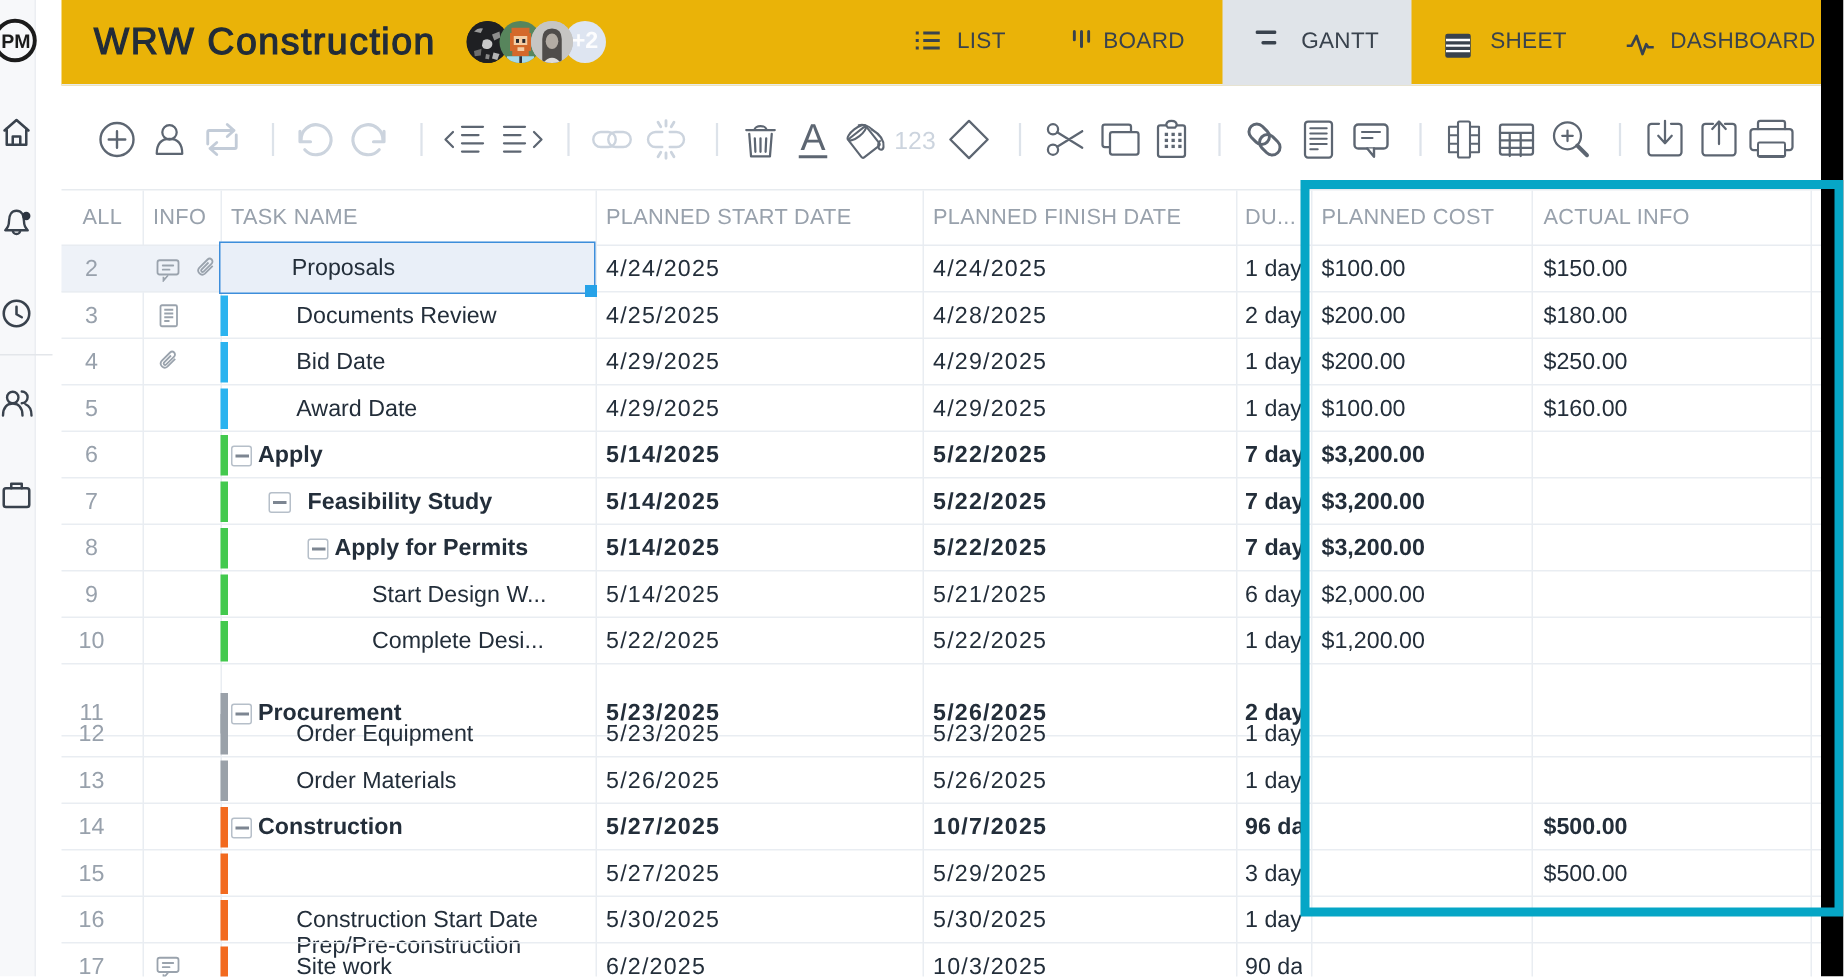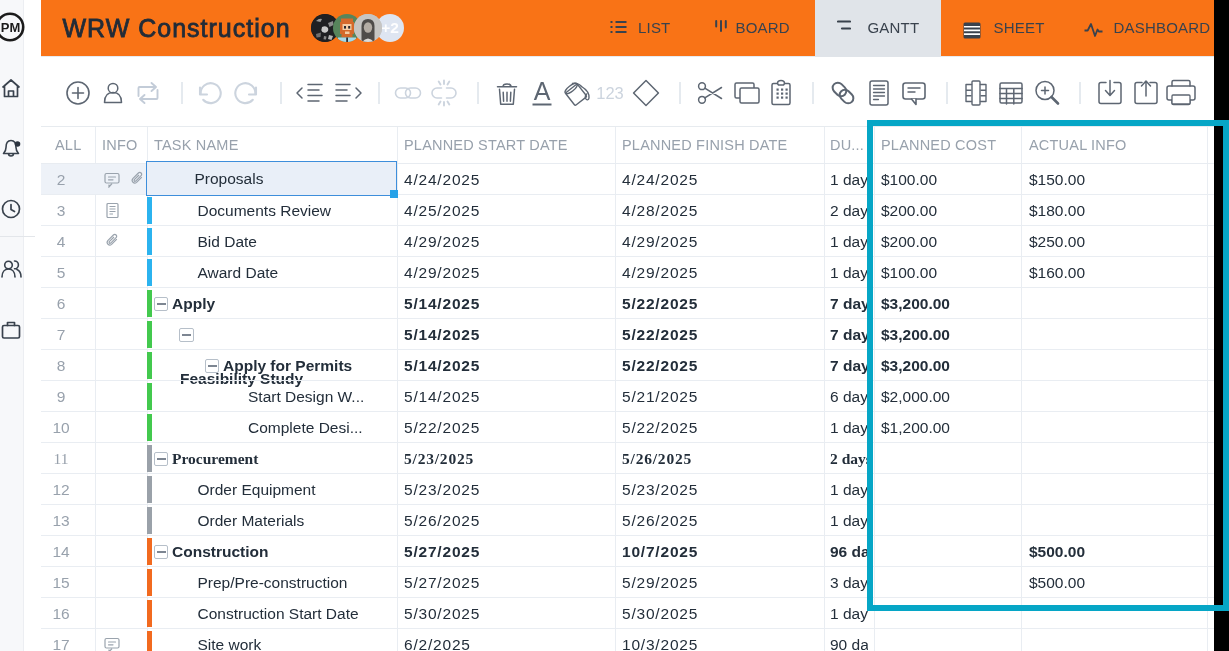--- a/index.html
+++ b/index.html
@@ -4,21 +4,21 @@
 <style>
 * { margin:0; padding:0; box-sizing:border-box; }
 svg { display:block; }
 html,body { width:1229px; height:651px; overflow:hidden; background:#fff;
   font-family:"Liberation Sans", sans-serif; }
 #app { position:relative; width:1229px; height:651px; }
 #sidebar { position:absolute; left:0; top:0; width:24px; height:651px;
   background:#f7f8fa; border-right:1px solid #eceef2; }
 #sidebar .sep { position:absolute; left:0; top:236px; width:35px; height:1px; background:#e3e6ea; }
 #header { position:absolute; left:41px; top:0; width:1173px; height:57px;
-  background:#f97316; border-bottom:1px solid #e7ebef; }
+  background:#eab308; border-bottom:1px solid #e7ebef; }
 #title { position:absolute; left:21.5px; top:13.5px; font-size:25px; font-weight:normal;
   -webkit-text-stroke:0.8px #222c38; color:#222c38; letter-spacing:1px; }
 .av { position:absolute; top:13.5px; width:28px; height:28px; border-radius:50%; }
 .tabicon { position:absolute; }
 .tabtxt { position:absolute; top:18.5px; font-size:15px; color:#39424d; letter-spacing:0.2px; }
 #tab-gantt-bg { position:absolute; left:774px; top:0; width:126px; height:57px; background:#e0e4e9; }
 #toolbar { position:absolute; left:41px; top:58px; width:1173px; height:68px; background:#fff; }
 #table { position:absolute; left:41px; top:126px; width:1173px; height:525px; background:#fff;
   border-top:1px solid #e7ebef; }
 #thead { position:absolute; left:0; top:0; width:1173px; height:37px;
@@ -376,21 +376,21 @@
         <span style="left:131px;">Apply</span>
         <span class="c-start">5/14/2025</span>
         <span class="c-finish">5/22/2025</span>
         <span class="c-dur">7 days</span>
         <span class="c-p">$3,200.00</span>
       </div>
 <div class="row bold" style="top:192px;">
         <span class="num">7</span>
         <i class="bar green"></i>
         <i class="cb" style="left:138px;"></i>
-        <span style="left:139px;margin-top:44px;">Feasibility Study</span>
+        <span style="left:164px;">Feasibility Study</span>
         <span class="c-start">5/14/2025</span>
         <span class="c-finish">5/22/2025</span>
         <span class="c-dur">7 days</span>
         <span class="c-p">$3,200.00</span>
       </div>
 <div class="row bold" style="top:223px;">
         <span class="num">8</span>
         <i class="bar green"></i>
         <i class="cb" style="left:163.5px;"></i>
         <span style="left:182px;">Apply for Permits</span>
@@ -410,21 +410,21 @@
       </div>
 <div class="row" style="top:285px;">
         <span class="num">10</span>
         <i class="bar green"></i>
         <span style="left:207px;">Complete Desi...</span>
         <span class="c-start">5/22/2025</span>
         <span class="c-finish">5/22/2025</span>
         <span class="c-dur">1 day</span>
         <span class="c-p">$1,200.00</span>
       </div>
-<div class="row bold" style="top:316px;font-family:Liberation Serif, serif;">
+<div class="row bold" style="top:333px;">
         <span class="num">11</span>
         <i class="bar gray"></i>
         <i class="cb" style="left:112.5px;"></i>
         <span style="left:131px;">Procurement</span>
         <span class="c-start">5/23/2025</span>
         <span class="c-finish">5/26/2025</span>
         <span class="c-dur">2 days</span>
       </div>
 <div class="row" style="top:347px;">
         <span class="num">12</span>
@@ -448,21 +448,21 @@
         <i class="cb" style="left:112.5px;"></i>
         <span style="left:131px;">Construction</span>
         <span class="c-start">5/27/2025</span>
         <span class="c-finish">10/7/2025</span>
         <span class="c-dur">96 days</span>
         <span class="c-a">$500.00</span>
       </div>
 <div class="row" style="top:440px;">
         <span class="num">15</span>
         <i class="bar orange"></i>
-        <span style="left:156.5px;">Prep/Pre-construction</span>
+        <span style="left:156.5px;margin-top:48px;">Prep/Pre-construction</span>
         <span class="c-start">5/27/2025</span>
         <span class="c-finish">5/29/2025</span>
         <span class="c-dur">3 days</span>
         <span class="c-a">$500.00</span>
       </div>
 <div class="row" style="top:471px;">
         <span class="num">16</span>
         <i class="bar orange"></i>
         <span style="left:156.5px;">Construction Start Date</span>
         <span class="c-start">5/30/2025</span>

